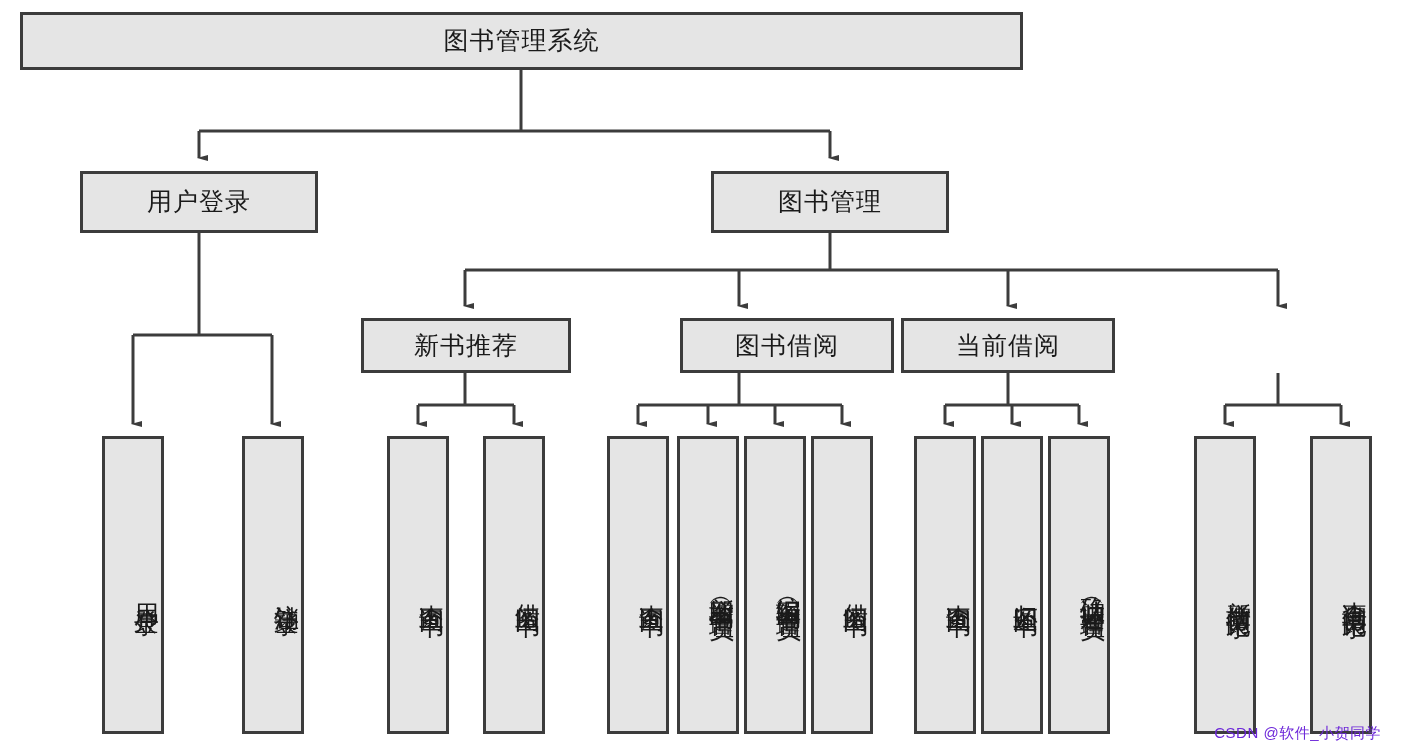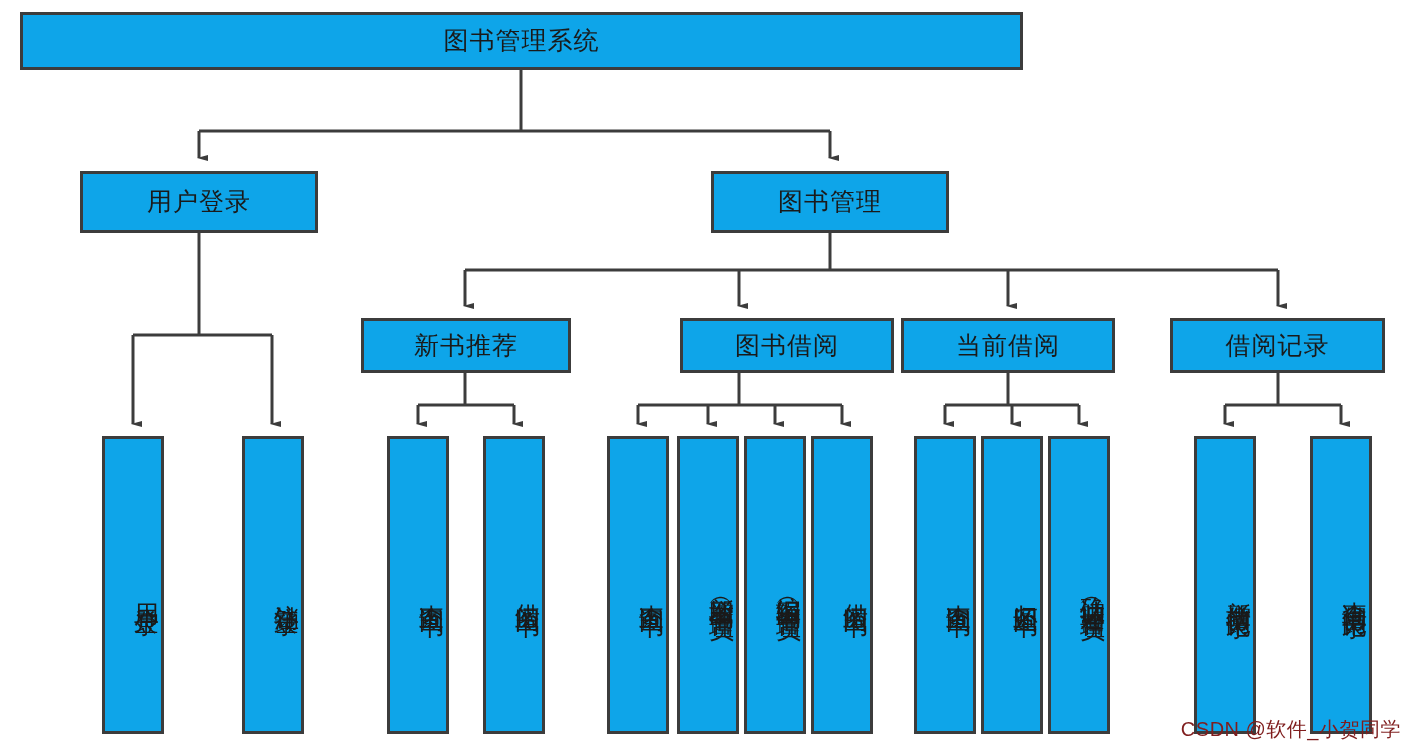--- a/index.html
+++ b/index.html
@@ -14,21 +14,21 @@
     position: relative;
     width: 1405px;
     height: 747px;
     background: #ffffff;
     overflow: hidden;
   }
   .node {
     position: absolute;
     box-sizing: border-box;
     border: 3px solid #3c3c3c;
-    background: #0ea5e9;
+    background: #e5e5e5;
     display: flex;
     align-items: center;
     justify-content: center;
     color: #1a1a1a;
     line-height: 1.18;
   }
   .node.horiz {
     font-size: 25px;
     letter-spacing: 1px;
   }
@@ -49,24 +49,24 @@
   svg.links {
     position: absolute;
     left: 0;
     top: 0;
     width: 1405px;
     height: 747px;
     pointer-events: none;
   }
   .watermark {
     position: absolute;
-    right: 4px;
+    right: 24px;
     bottom: 4px;
-    font-size: 20px;
-    color: #7f1d1d;
+    font-size: 15px;
+    color: #6d28d9;
     letter-spacing: 0.5px;
     white-space: nowrap;
   }
 </style>
 </head>
 <body>
 
 <div id="canvas">
 
   <svg class="links" viewBox="0 0 1405 747">
@@ -132,23 +132,20 @@
 
   <div class="node horiz" style="left:711px; top:171px; width:238px; height:62px;">
     <span class="lbl">图书管理</span>
   </div>
   <div class="node horiz" style="left:632px; top:318px; width:214px; height:55px;margin-left:48px;">
     <span class="lbl">图书借阅</span>
   </div>
   <div class="node horiz" style="left:901px; top:318px; width:214px; height:55px;">
     <span class="lbl">当前借阅</span>
   </div>
-  <div class="node horiz" style="left:1170px; top:318px; width:215px; height:55px;">
-    <span class="lbl">借阅记录</span>
-  </div>
 
   <div class="node vert" style="left:102px; top:436px; width:62px; height:298px;">
     <span class="lbl">用户登录</span>
   </div>
   <div class="node vert" style="left:242px; top:436px; width:62px; height:298px;">
     <span class="lbl">注销登录</span>
   </div>
 
   <div class="node vert" style="left:387px; top:436px; width:62px; height:298px;">
     <span class="lbl">查询图书</span>

